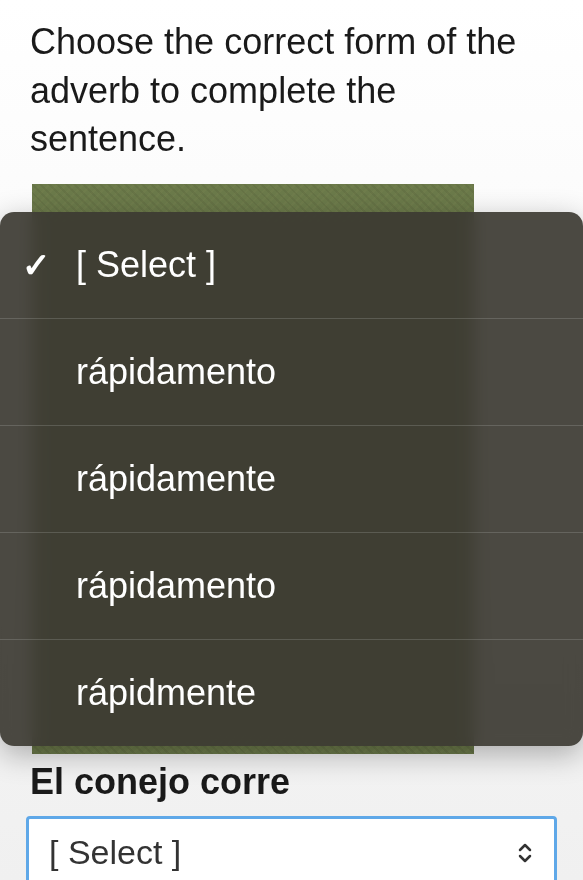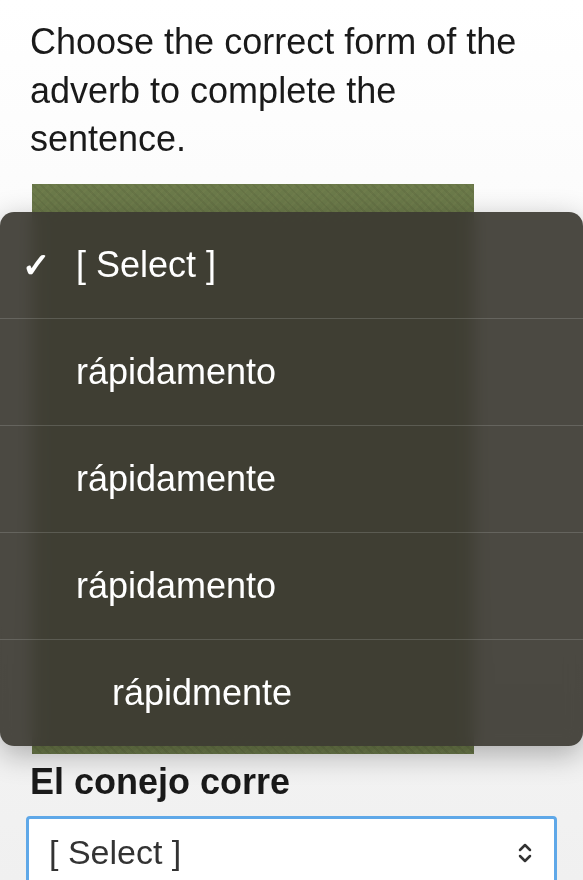--- a/index.html
+++ b/index.html
@@ -74,21 +74,20 @@
     .dropdown-option {
       padding: 32px 20px 32px 76px;
       font-size: 36px;
       color: #ffffff;
       border-bottom: 1px solid rgba(255,255,255,0.15);
       position: relative;
       font-weight: 400;
     }
     .dropdown-option:last-child {
       border-bottom: none;
-      margin-left: 36px;
     }
     .dropdown-option.selected::before {
       content: "✓";
       position: absolute;
       left: 22px;
       top: 50%;
       transform: translateY(-50%);
       font-size: 34px;
       color: #ffffff;
       font-weight: 600;

